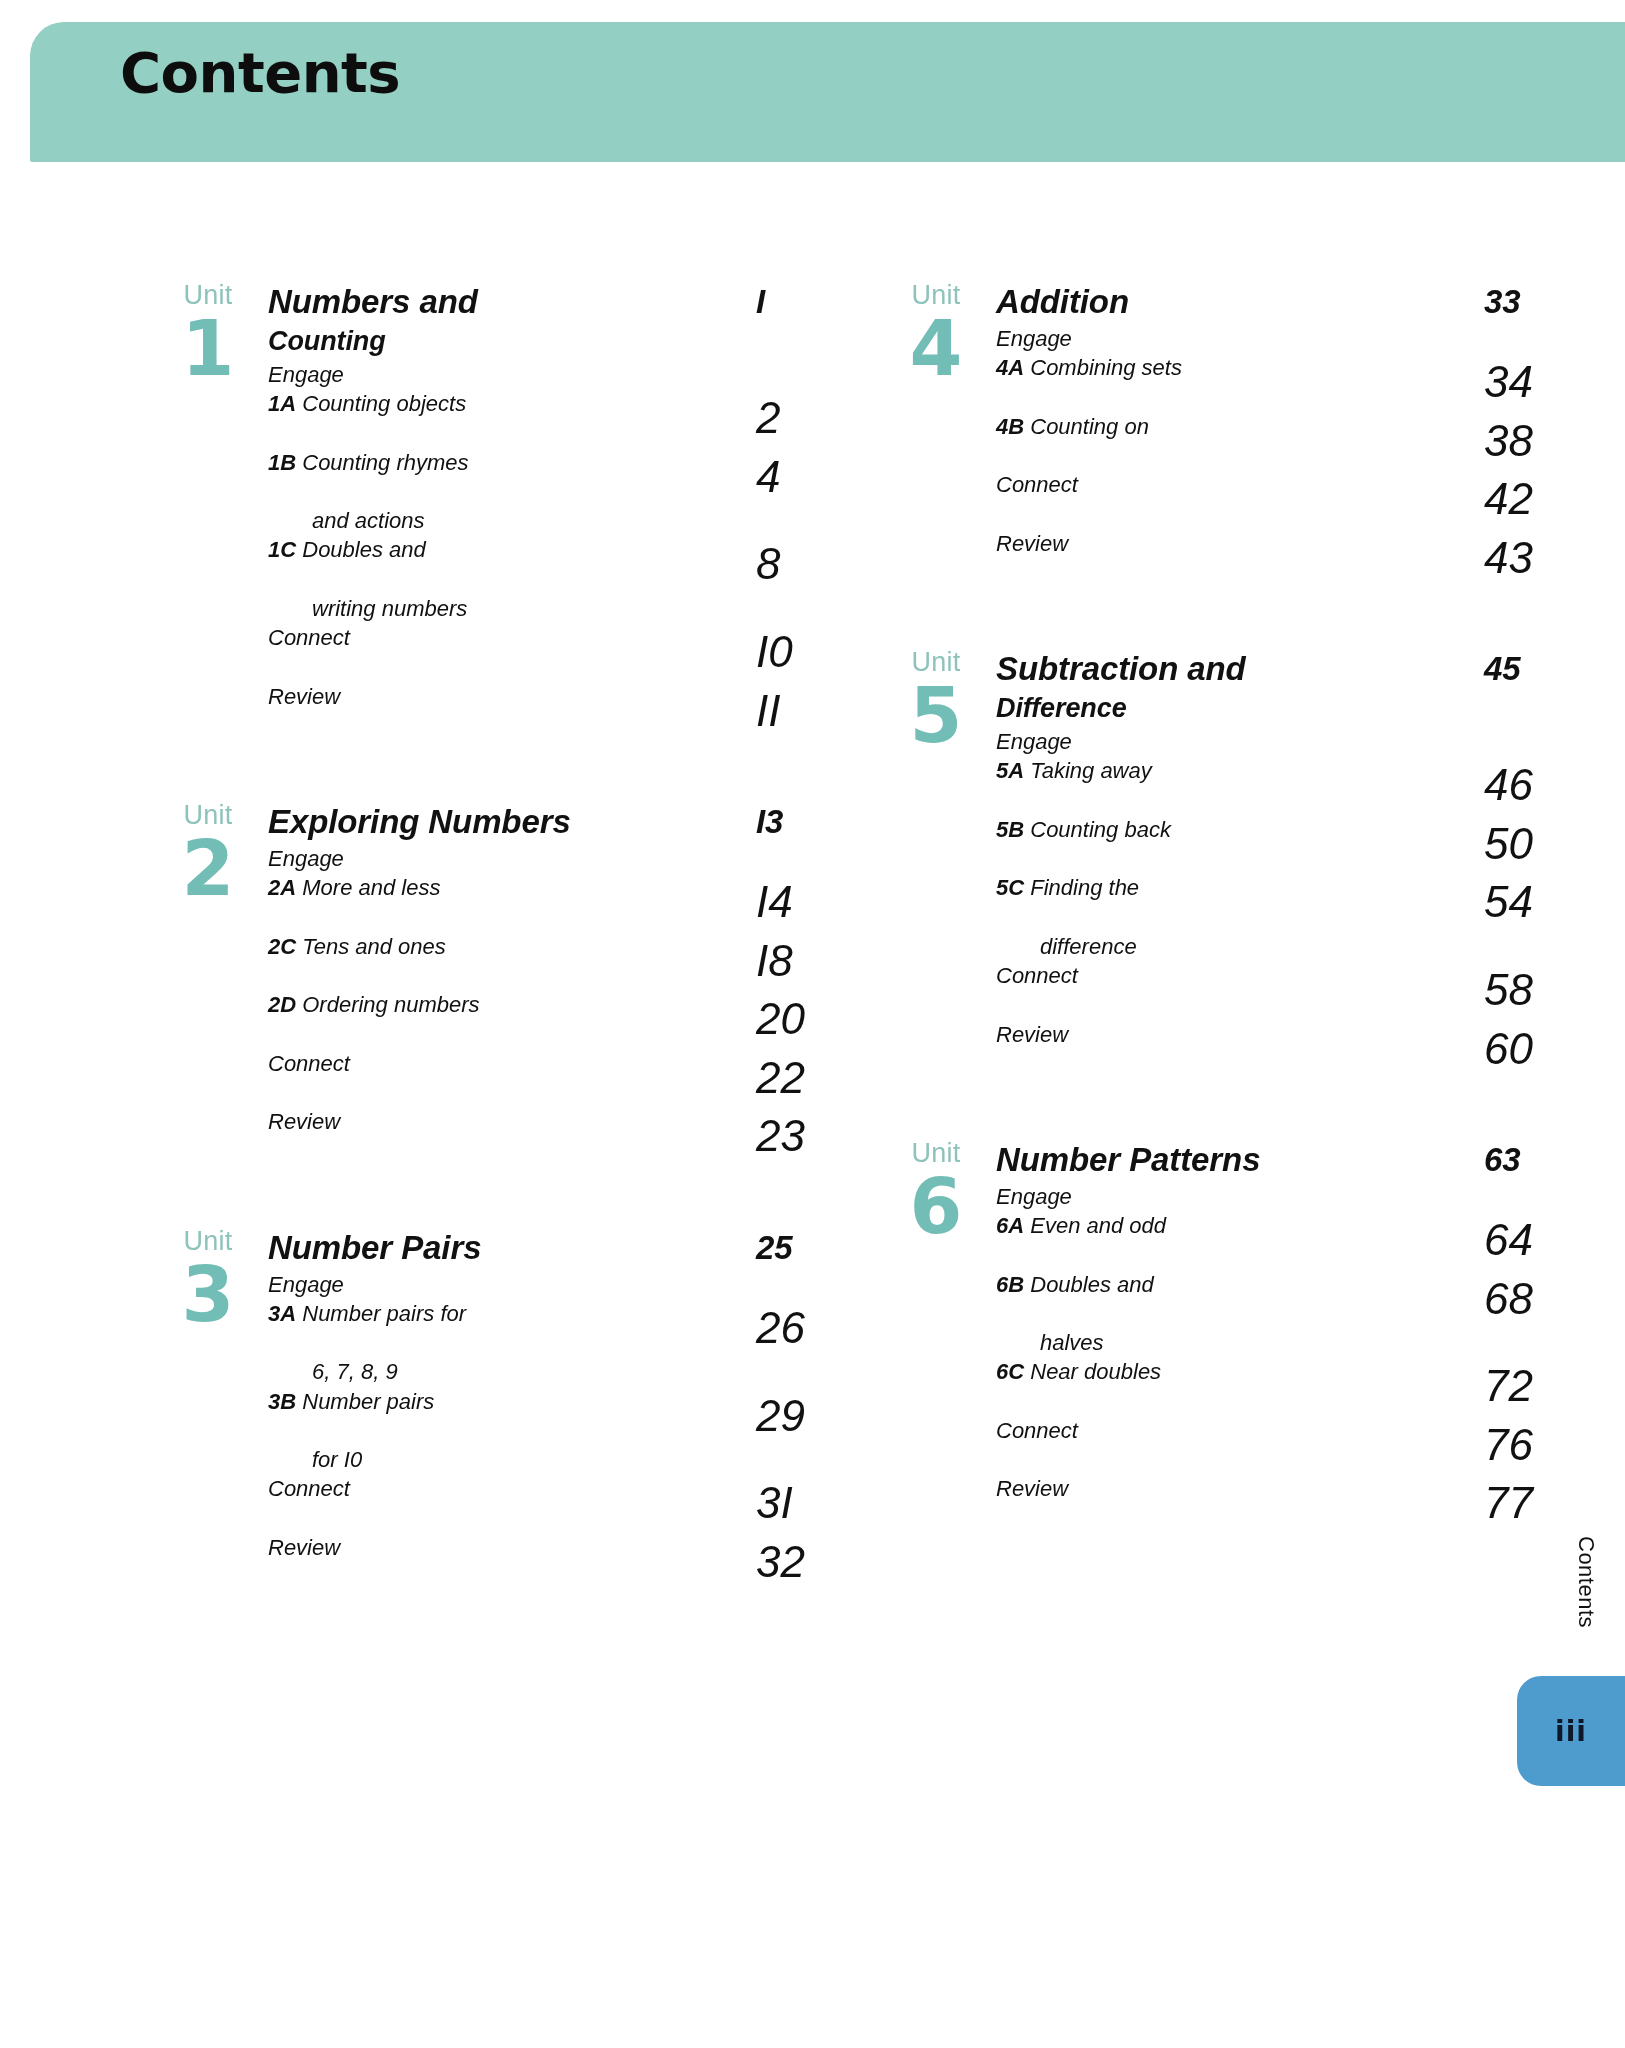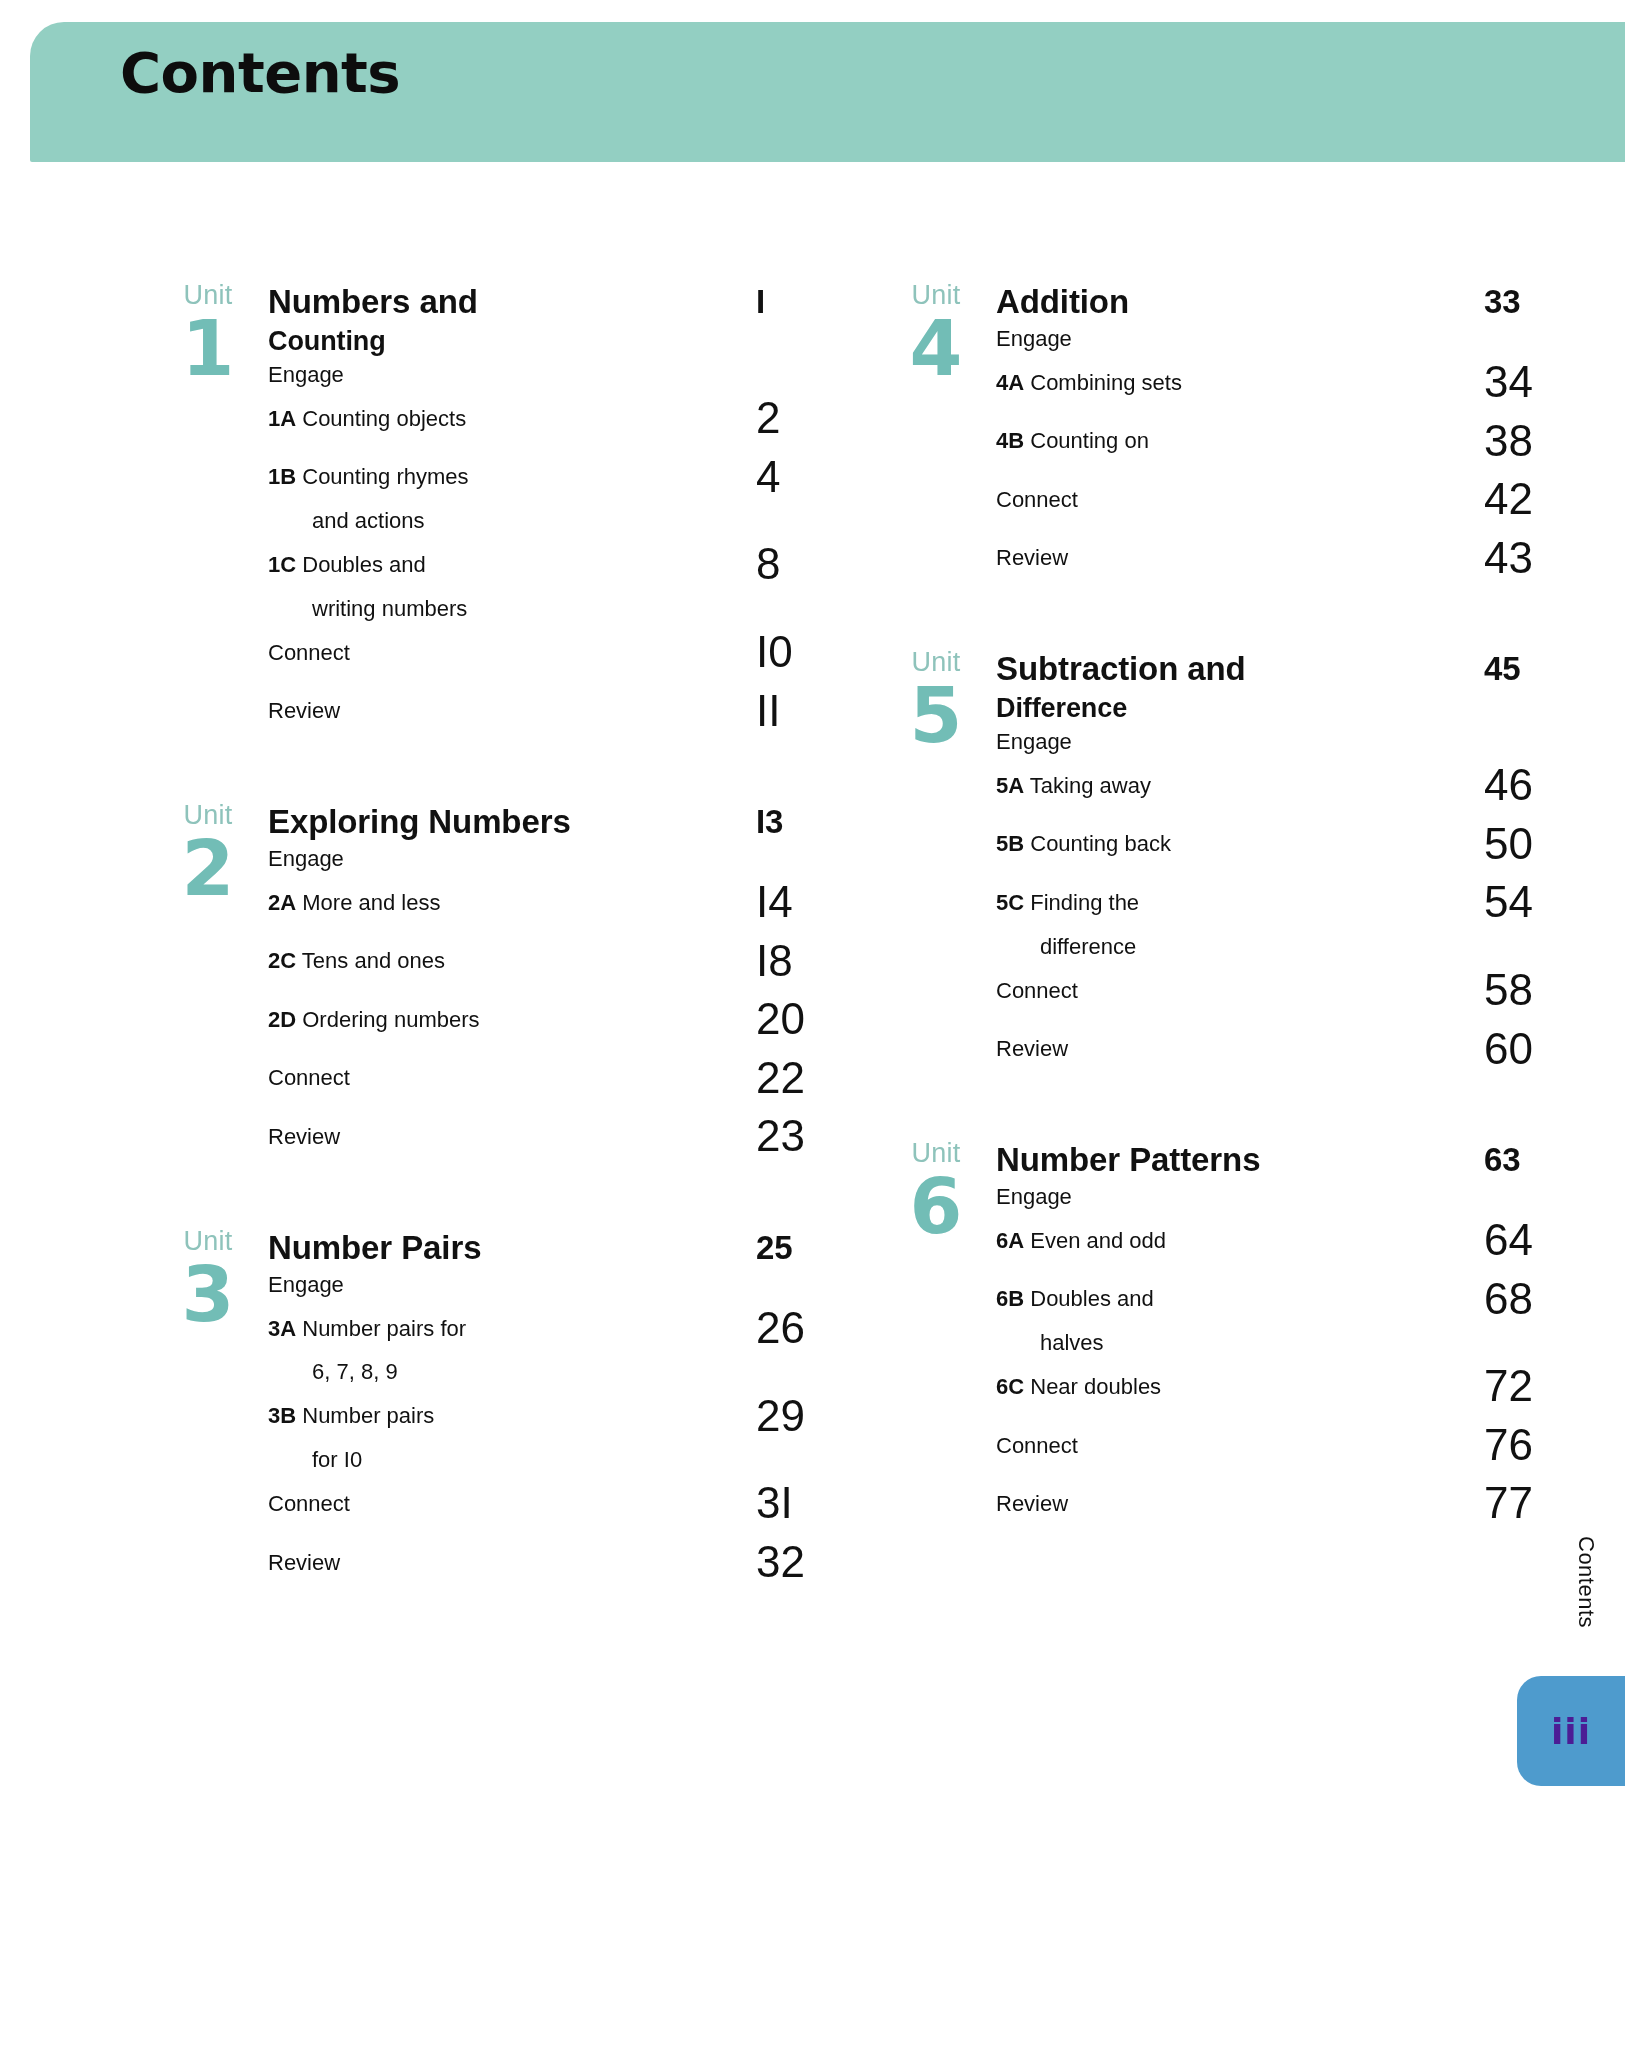--- a/index.html
+++ b/index.html
@@ -89,22 +89,23 @@
     font-family: "DejaVu Sans", sans-serif;
   }
 
   .unit-body {
     flex: 1 1 auto;
     padding-left: 4px;
   }
 
   .entry {
     display: flex;
-    align-items: center;
+    align-items: flex-start;
     line-height: 1.33;
+    font-style: italic;
   }
 
   .entry-text {
     flex: 1 1 auto;
     font-size: 22px;
     color: #111111;
     padding-right: 8px;
   }
 
   .entry-page {
@@ -157,23 +158,23 @@
     height: 110px;
     background: #4e9bcd;
     border-top-left-radius: 24px;
     border-bottom-left-radius: 24px;
     display: flex;
     align-items: center;
     justify-content: center;
   }
 
   .page-tab-number {
-    font-size: 36px;
-    font-weight: bold;
-    color: #4c1d95;
+    font-size: 28px;
+    font-weight: bold;
+    color: #0f172a;
     letter-spacing: 1px;
     font-family: "DejaVu Sans", sans-serif;
   }
 </style>
 </head>
 <body>
 
 <div class="page">
 
   <div class="header-banner"></div>

